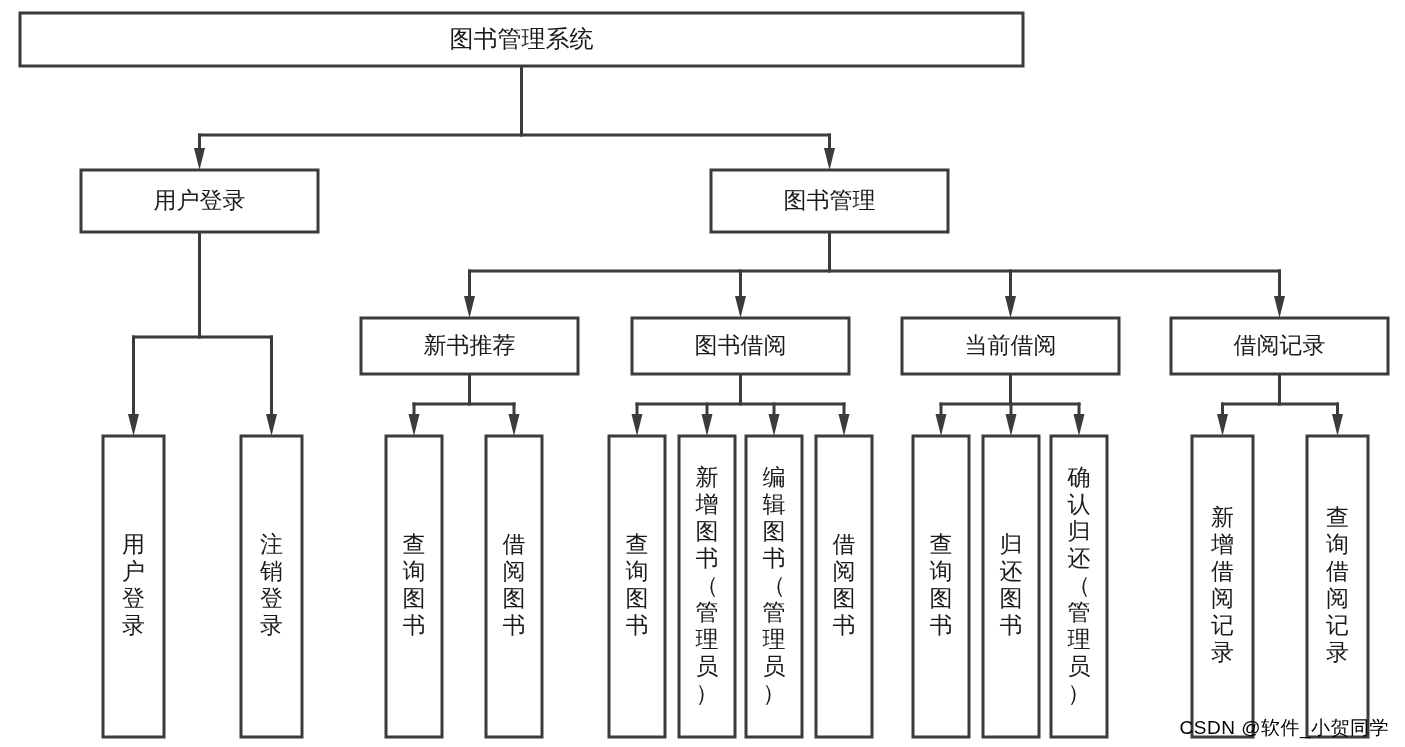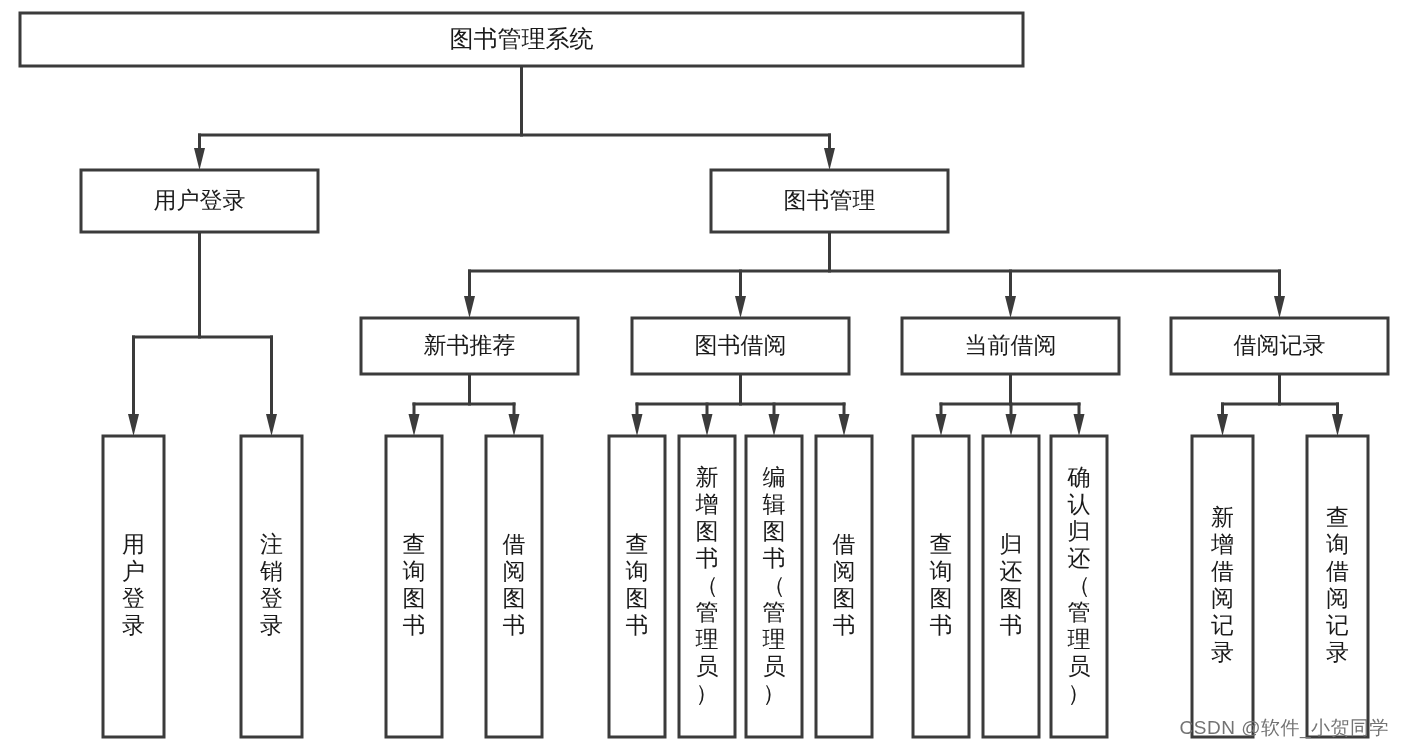--- a/index.html
+++ b/index.html
@@ -62,21 +62,21 @@
     font-size: 23px;
     text-anchor: middle;
     dominant-baseline: middle;
   }
   .watermark {
     position: absolute;
     right: 16px;
     bottom: 6px;
     font-family: "Liberation Sans", "DejaVu Sans", sans-serif;
     font-size: 19px;
-    color: #737373;
+    color: #000000;
     white-space: nowrap;
     letter-spacing: 0.5px;
     user-select: none;
   }
 </style>
 </head>
 <body>
 
 <div id="diagram-root">
   <svg class="flowchart" viewBox="0 0 1405 747" xmlns="http://www.w3.org/2000/svg">

